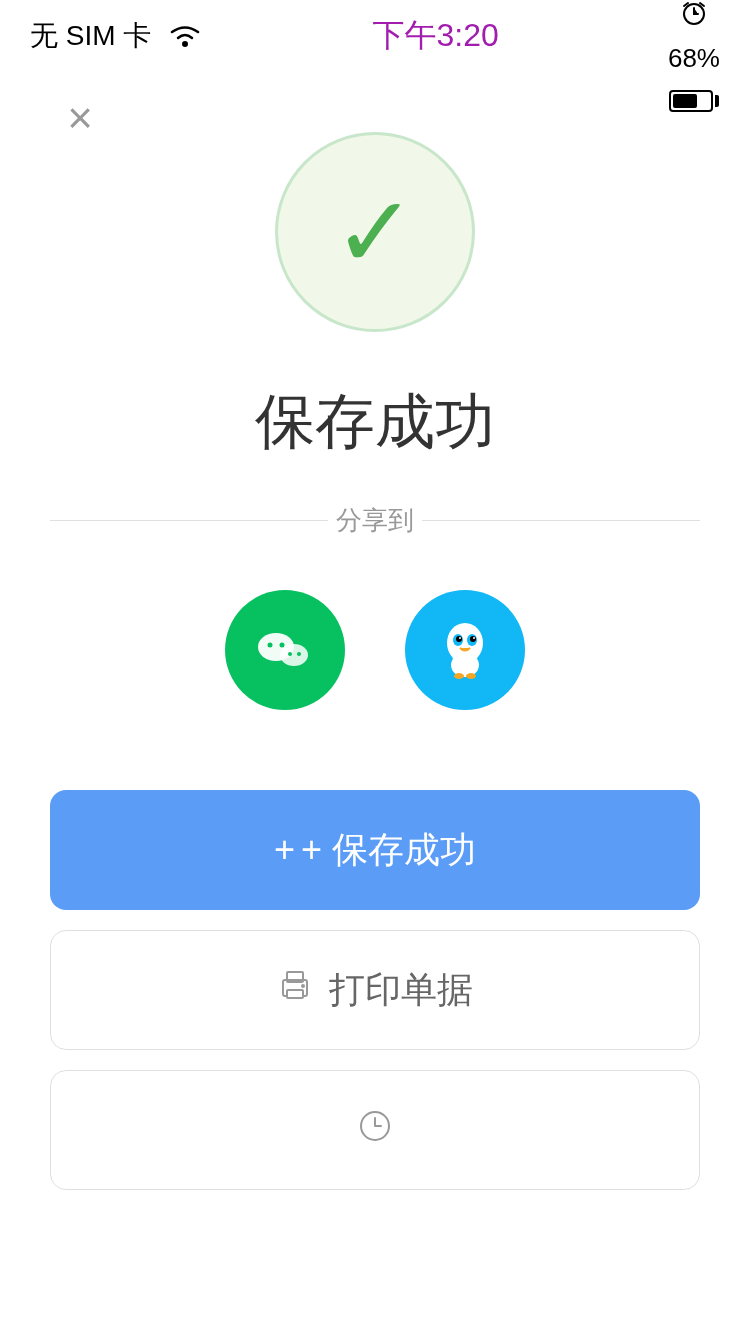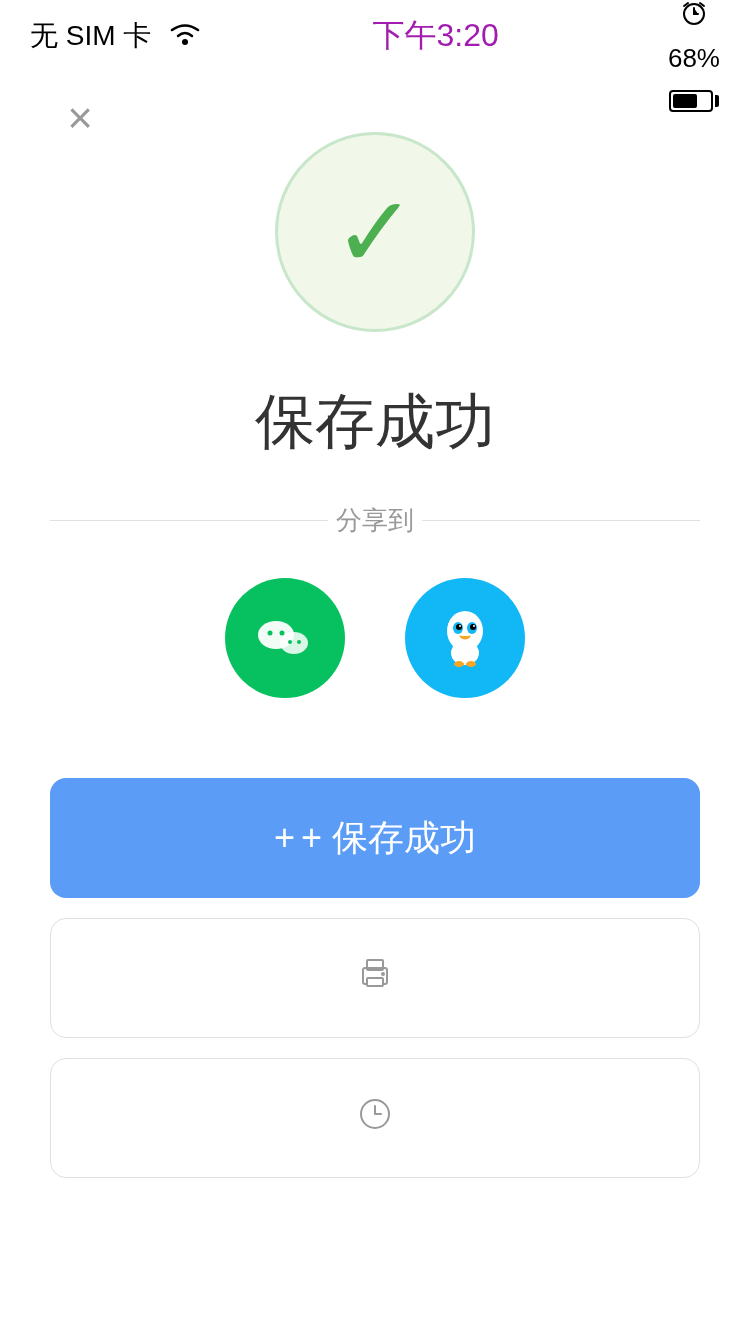--- a/index.html
+++ b/index.html
@@ -24,21 +24,21 @@
       height: 72px;
       display: flex;
       align-items: center;
       justify-content: space-between;
       padding: 0 30px;
       background: #fff;
     }
 
     .status-left {
       display: flex;
-      align-items: center;
+      align-items: flex-end;
       gap: 16px;
       font-size: 28px;
       color: #000;
       font-weight: 500;
     }
 
     .status-center {
       font-size: 32px;
       font-weight: 400;
       color: #a21caf;
@@ -112,21 +112,21 @@
     .share-section {
       width: 100%;
       padding: 0 50px;
       margin-bottom: 50px;
     }
 
     .divider-row {
       display: flex;
       align-items: center;
       gap: 8px;
-      margin-bottom: 40px;
+      margin-bottom: 52px;
     }
 
     .divider-line {
       flex: 1;
       height: 1px;
       background: #e0e0e0;
     }
 
     .divider-text {
       font-size: 26px;
@@ -339,20 +339,21 @@
 
     <button class="action-btn action-btn-secondary">
       <span>
         <svg width="36" height="36" viewBox="0 0 36 36" fill="none">
           <rect x="6" y="12" width="24" height="16" rx="2" stroke="#999" stroke-width="2" fill="none"></rect>
           <rect x="10" y="4" width="16" height="10" rx="1" stroke="#999" stroke-width="2" fill="none"></rect>
           <rect x="10" y="22" width="16" height="8" rx="1" stroke="#999" stroke-width="2" fill="white"></rect>
           <circle cx="26" cy="18" r="2" fill="#999"></circle>
         </svg>
       </span>
+      <span>打印单据</span>
     </button>
 
     <button class="action-btn action-btn-secondary">
       <span>
         <svg width="36" height="36" viewBox="0 0 36 36" fill="none">
           <circle cx="18" cy="18" r="14" stroke="#999" stroke-width="2" fill="none"></circle>
           <path d="M18 10 L18 18 L24 18" stroke="#999" stroke-width="2" stroke-linecap="round" stroke-linejoin="round"></path>
         </svg>
       </span>
     </button>

